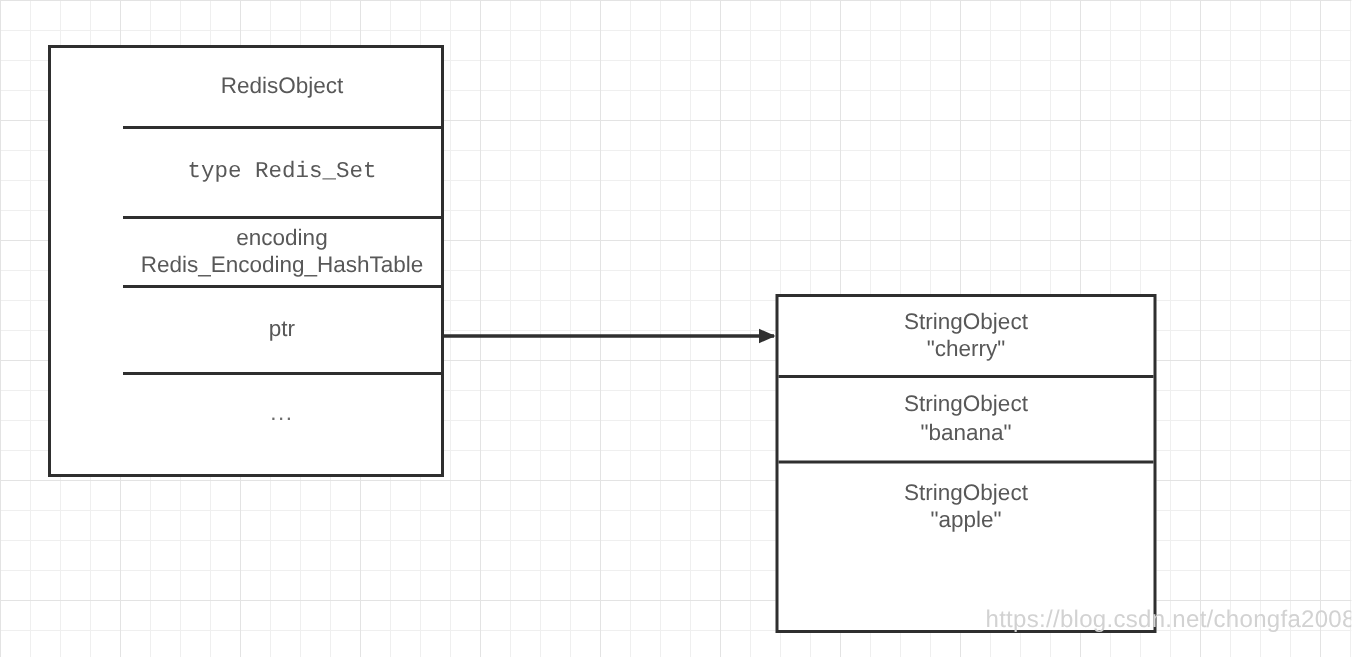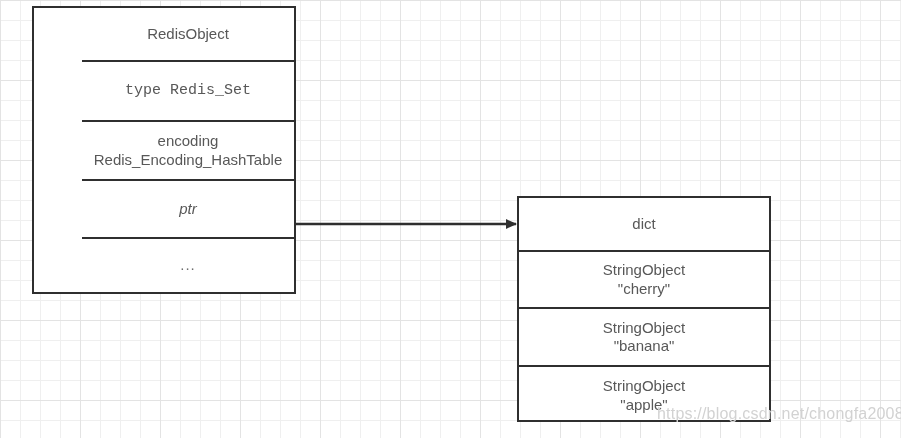--- a/index.html
+++ b/index.html
@@ -42,29 +42,29 @@
     border-bottom: 2px solid #2f2f2f;
     padding: 2px 4px;
     white-space: pre-line;
   }
   .struct-row:last-child {
     border-bottom: none;
   }
 
   #left-box {
     left: 32px;
-    top: 6px;
+    top: 30px;
     width: 264px;
     height: 288px;
     padding-left: 48px;
   }
   #left-box .struct-row:nth-child(1) { height: 54px; }
   #left-box .struct-row:nth-child(2) { height: 60px; font-family: Liberation Mono, monospace; }
-  #left-box .struct-row:nth-child(3) { height: 59px; }
-  #left-box .struct-row:nth-child(4) { height: 58px; font-style: italic; }
+  #left-box .struct-row:nth-child(3) { height: 46px; }
+  #left-box .struct-row:nth-child(4) { height: 58px; }
   #left-box .struct-row:nth-child(5) { height: 53px; }
 
   #right-box {
     left: 517px;
     top: 196px;
     width: 254px;
     height: 226px;
   }
   #right-box .struct-row:nth-child(1) { height: 54px; }
   #right-box .struct-row:nth-child(2) { height: 57px; }
@@ -106,21 +106,20 @@
   <div class="struct-box" id="left-box">
     <div class="struct-row">RedisObject</div>
     <div class="struct-row">type Redis_Set</div>
     <div class="struct-row">encoding
 Redis_Encoding_HashTable</div>
     <div class="struct-row">ptr</div>
     <div class="struct-row ellipsis-cell">...</div>
   </div>
 
   <div class="struct-box" id="right-box">
-    <div class="struct-row">dict</div>
     <div class="struct-row">StringObject
 "cherry"</div>
     <div class="struct-row">StringObject
 "banana"</div>
     <div class="struct-row">StringObject
 "apple"</div>
   </div>
 
   <svg id="connector" viewBox="0 0 236 38" width="236" height="38">
     <defs>

